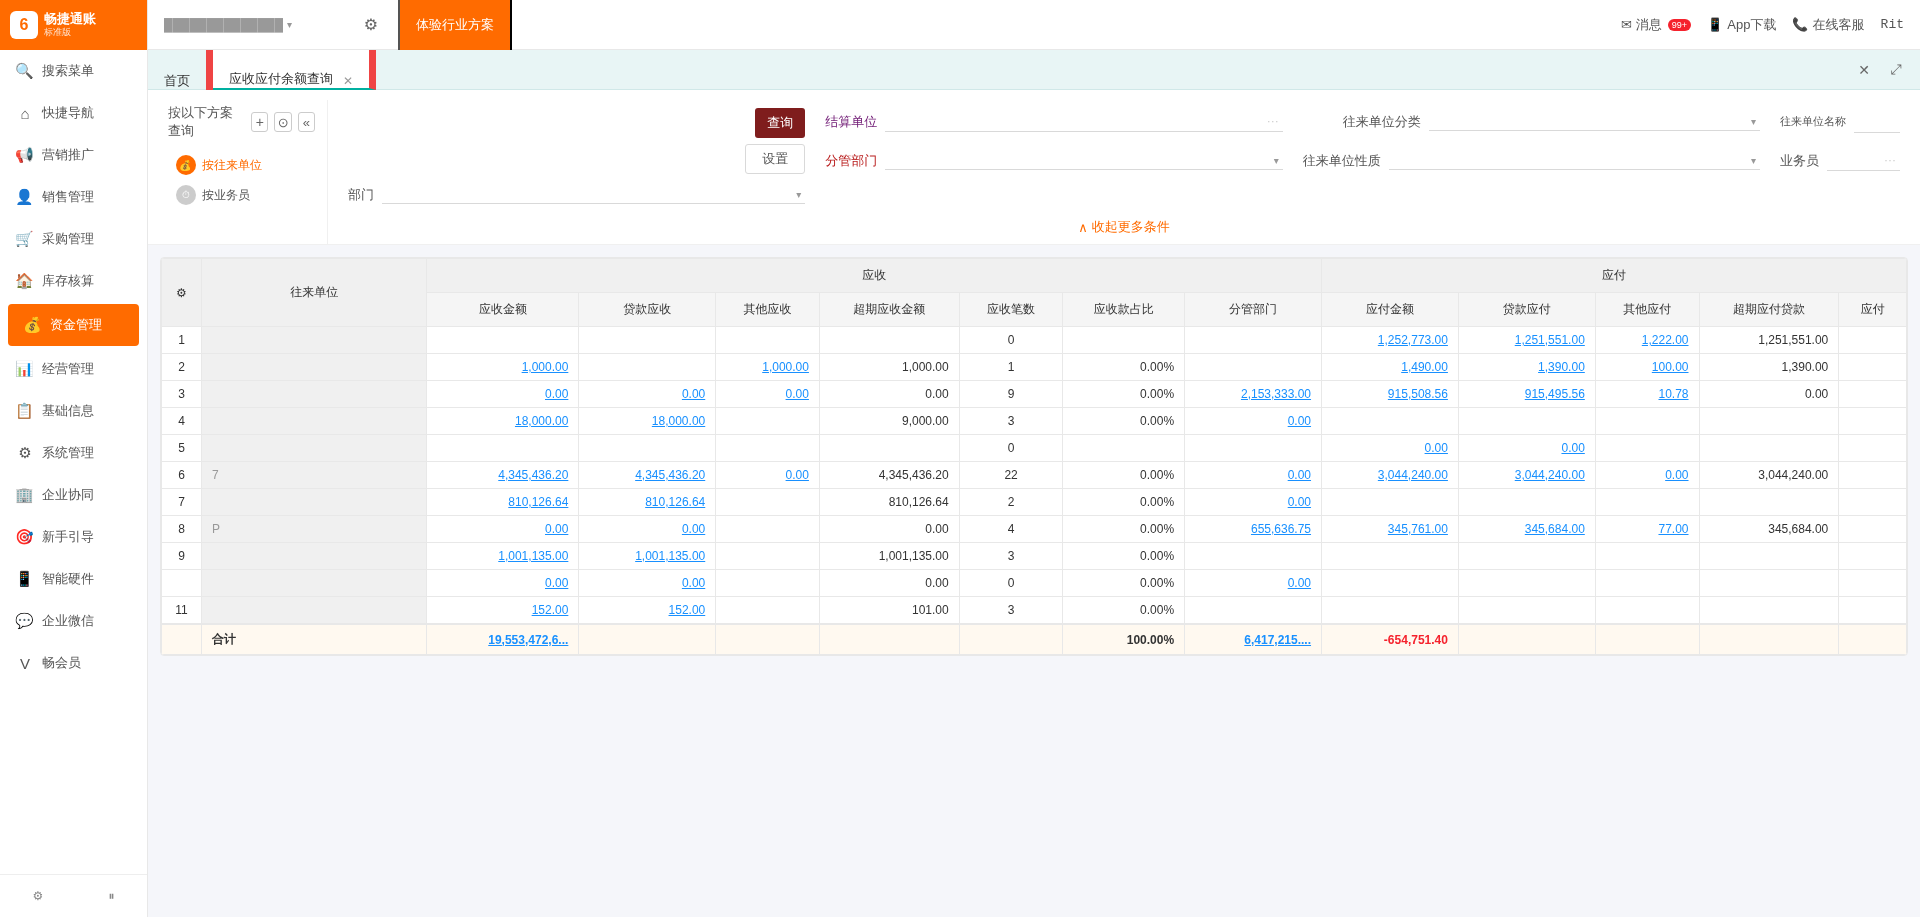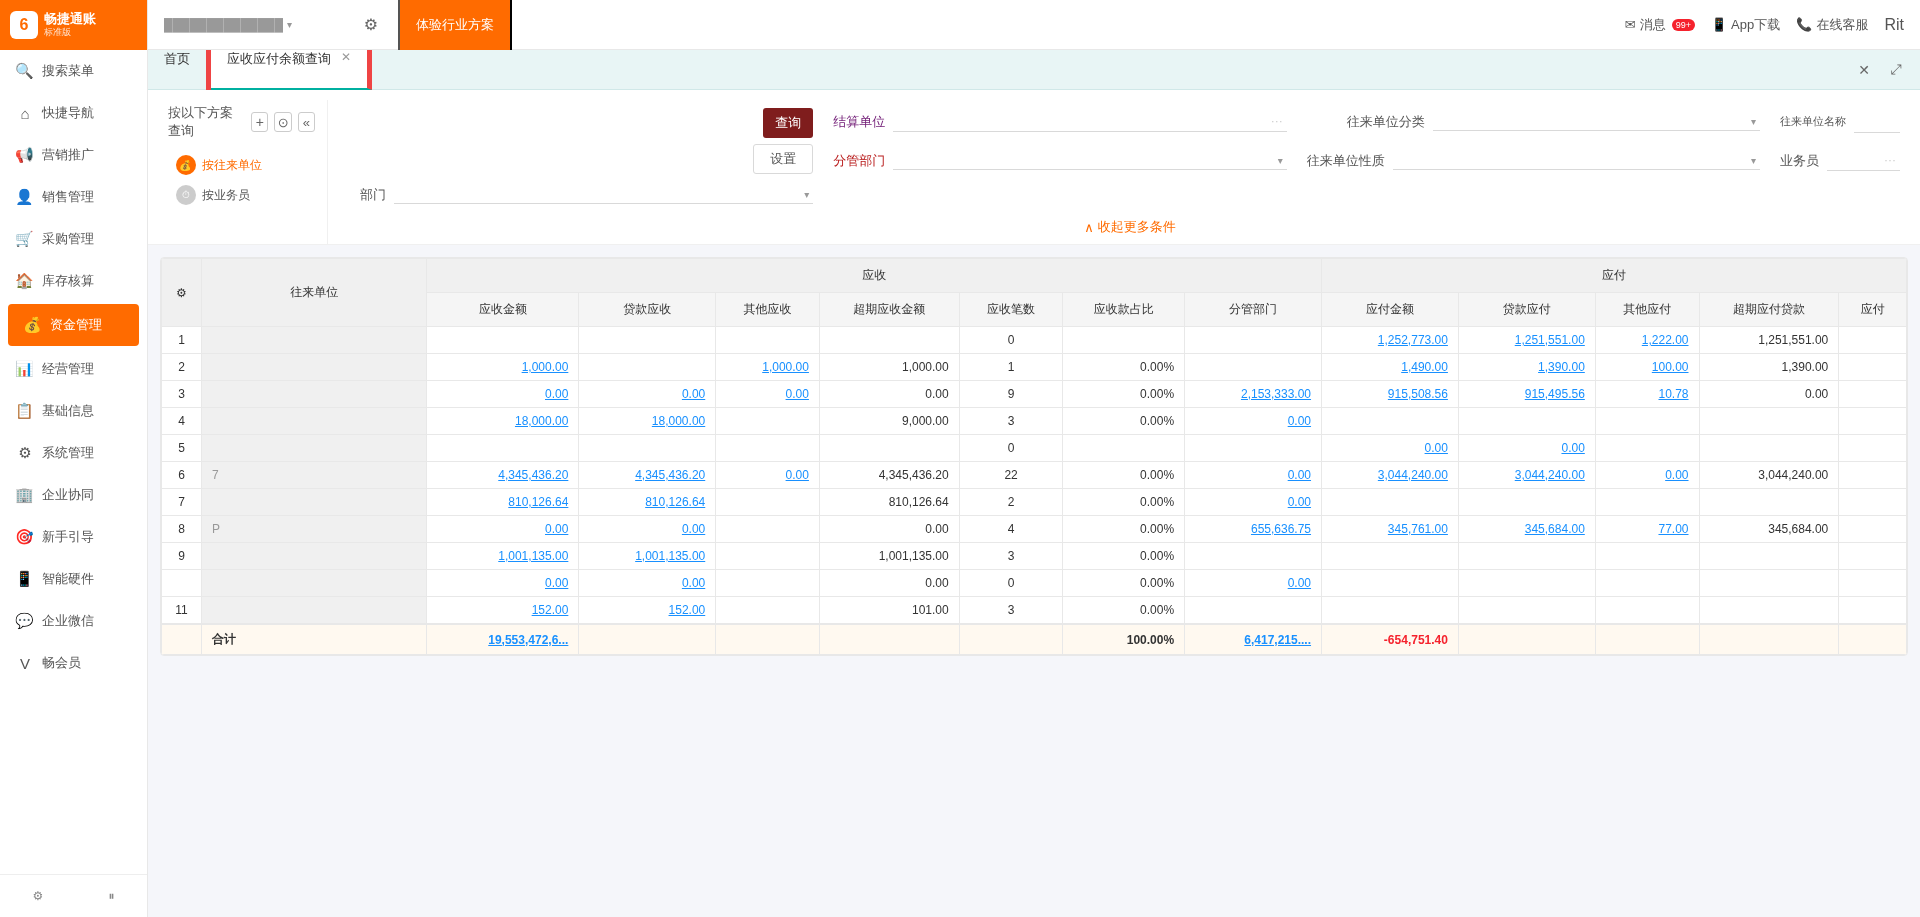--- a/index.html
+++ b/index.html
@@ -28,25 +28,25 @@
     .topbar { height: 50px; background: #fff; border-bottom: 1px solid #e8e8e8; display: flex; align-items: center; padding: 0 16px; gap: 12px; }
     .topbar-brand { display: flex; align-items: center; gap: 4px; color: #999; font-size: 12px; min-width: 180px; }
     .topbar-brand-name { color: #666; font-size: 13px; }
     .topbar-brand-arrow { color: #999; font-size: 10px; }
     .topbar-gear { width: 30px; height: 30px; display: flex; align-items: center; justify-content: center; cursor: pointer; color: #666; font-size: 16px; }
     .topbar-promo { background: #ff6b00; color: #fff; padding: 20px 16px; border-radius: 4px; font-size: 13px; cursor: pointer; white-space: nowrap; }
     .topbar-spacer { flex: 1; }
     .topbar-actions { display: flex; align-items: center; gap: 16px; }
     .topbar-action { display: flex; align-items: center; gap: 4px; cursor: pointer; color: #555; font-size: 13px; }
     .topbar-action .badge { background: #f5222d; color: #fff; font-size: 9px; border-radius: 10px; padding: 1px 4px; margin-left: 2px; }
-    .topbar-user { color: #555; font-size: 16px; cursor: pointer; }
+    .topbar-user { color: #555; font-size: 13px; cursor: pointer; font-family: Liberation Mono, monospace; }
 
     
     .tabbar { height: 40px; background: #e8f5f5; display: flex; align-items: center; border-bottom: 1px solid #d0e8e8; }
-    .tab { padding: 0 16px; height: 40px; display: flex; align-items: flex-start; gap: 6px; cursor: pointer; font-size: 13px; color: #555; border-right: 5px solid #ef4444; }
+    .tab { padding: 0 16px; height: 40px; display: flex; align-items: flex-end; gap: 6px; cursor: pointer; font-size: 13px; color: #555; border-right: 7px solid #ef4444; }
     .tab.active { background: #fff; color: #333; border-bottom: 2px solid #00b0a0; }
     .tab-close { color: #999; font-size: 12px; margin-left: 4px; }
     .tab-home { color: #333; }
     .tabbar-actions { margin-left: auto; display: flex; align-items: center; gap: 8px; padding-right: 12px; }
     .tabbar-action-btn { width: 24px; height: 24px; display: flex; align-items: center; justify-content: center; cursor: pointer; color: #666; font-size: 14px; }
 
     
     .page-content { flex: 1; overflow: auto; background: #f5f6fa; }
 
     
@@ -191,21 +191,21 @@
       </div>
       <div class="tabbar-actions">
         <div class="tabbar-action-btn">✕</div>
         <div class="tabbar-action-btn">⤢</div>
       </div>
     </div>
 
     <div class="page-content">
 
 
-      <div style="background:#fff; padding: 10px 20px 0; border-bottom: 1px solid #f0f0f0; display:flex; gap:12px;">
+      <div style="background:#fff; padding: 10px 20px 0; border-bottom: 1px solid #f0f0f0; display:flex; gap:0;">
 
         <div style="width:160px; padding-right:12px; border-right:1px solid #f0f0f0; padding-top:4px;">
           <div style="display:flex; align-items:center; gap:6px; margin-bottom:10px;">
             <span style="color:#555; font-size:13px;">按以下方案查询</span>
             <div style="width:20px;height:20px;border:1px solid #ccc;border-radius:3px;display:flex;align-items:center;justify-content:center;cursor:pointer;color:#666;font-size:14px;">+</div>
             <div style="width:20px;height:20px;border:1px solid #ccc;border-radius:3px;display:flex;align-items:center;justify-content:center;cursor:pointer;color:#666;font-size:13px;">⊙</div>
             <div style="width:20px;height:20px;border:1px solid #ccc;border-radius:3px;display:flex;align-items:center;justify-content:center;cursor:pointer;color:#666;font-size:13px;">«</div>
           </div>
           <div style="display:flex;align-items:center;gap:6px;padding:5px 8px;cursor:pointer;color:#ff6b00;">
             <div style="width:20px;height:20px;border-radius:50%;background:#ff6b00;color:#fff;display:flex;align-items:center;justify-content:center;font-size:10px;">💰</div>

